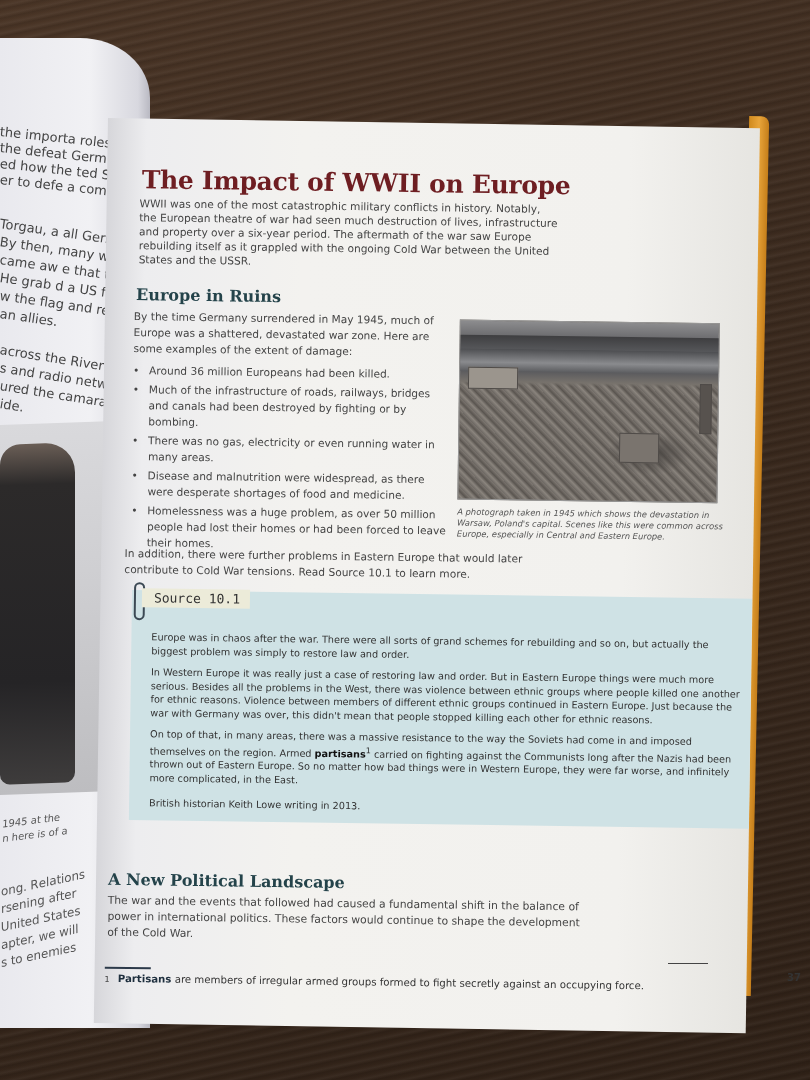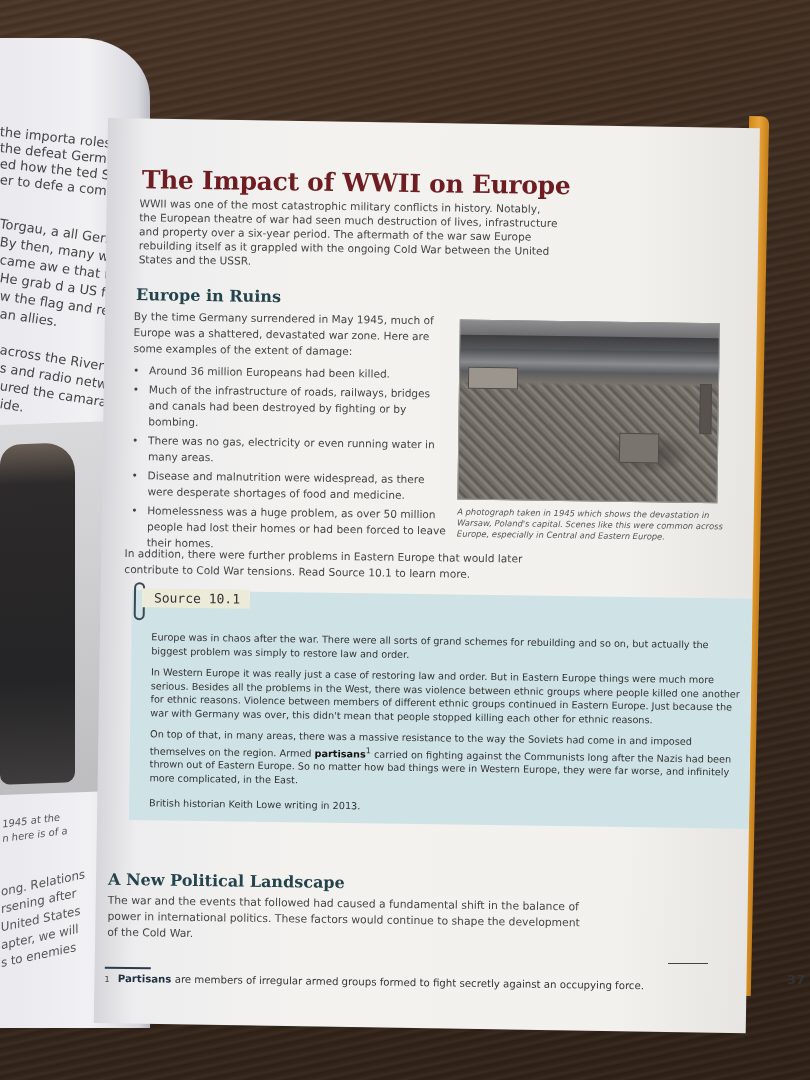--- a/index.html
+++ b/index.html
@@ -121,21 +121,21 @@
   .source-body b { color: #111; }
   .source-attr { margin-top: 12px; }
 
   .landscape-h2 { position: absolute; left: -12px; top: 705px; }
   .landscape-text { position: absolute; left: -12px; top: 728px; width: 478px; font-size: 10.8px; line-height: 16px; color: #444; }
   .fn-rule { position: absolute; left: -14px; top: 802px; width: 46px; height: 2px; background: #2c3a4a; }
   .footnote { position: absolute; left: -14px; top: 808px; font-size: 10.2px; color: #333; white-space: nowrap; }
   .footnote .num { font-size: 8px; margin-right: 8px; }
   .footnote b { color: #1e2f3e; }
   .page-rule { position: absolute; left: 668px; top: 963px; width: 40px; height: 1px; background: #444; }
-  .page-num { position: absolute; left: 787px; top: 972px; font-size: 13px; font-weight: bold; color: #333; }
+  .page-num { position: absolute; left: 787px; top: 972px; font-size: 10px; font-weight: bold; color: #333; }
 </style>
 </head>
 <body>
 
 <div class="left-page">
   <div class="lp-line" style="top:86px;transform:rotate(6deg);">the importa      roles</div>
   <div class="lp-line" style="top:102px;transform:rotate(6deg);">the defeat      Germ</div>
   <div class="lp-line" style="top:118px;transform:rotate(6deg);">ed how the      ted St</div>
   <div class="lp-line" style="top:134px;transform:rotate(6deg);">er to defe      a comm</div>
   <div class="lp-line" style="top:178px;transform:rotate(8deg);">Torgau, a      all Gern</div>

